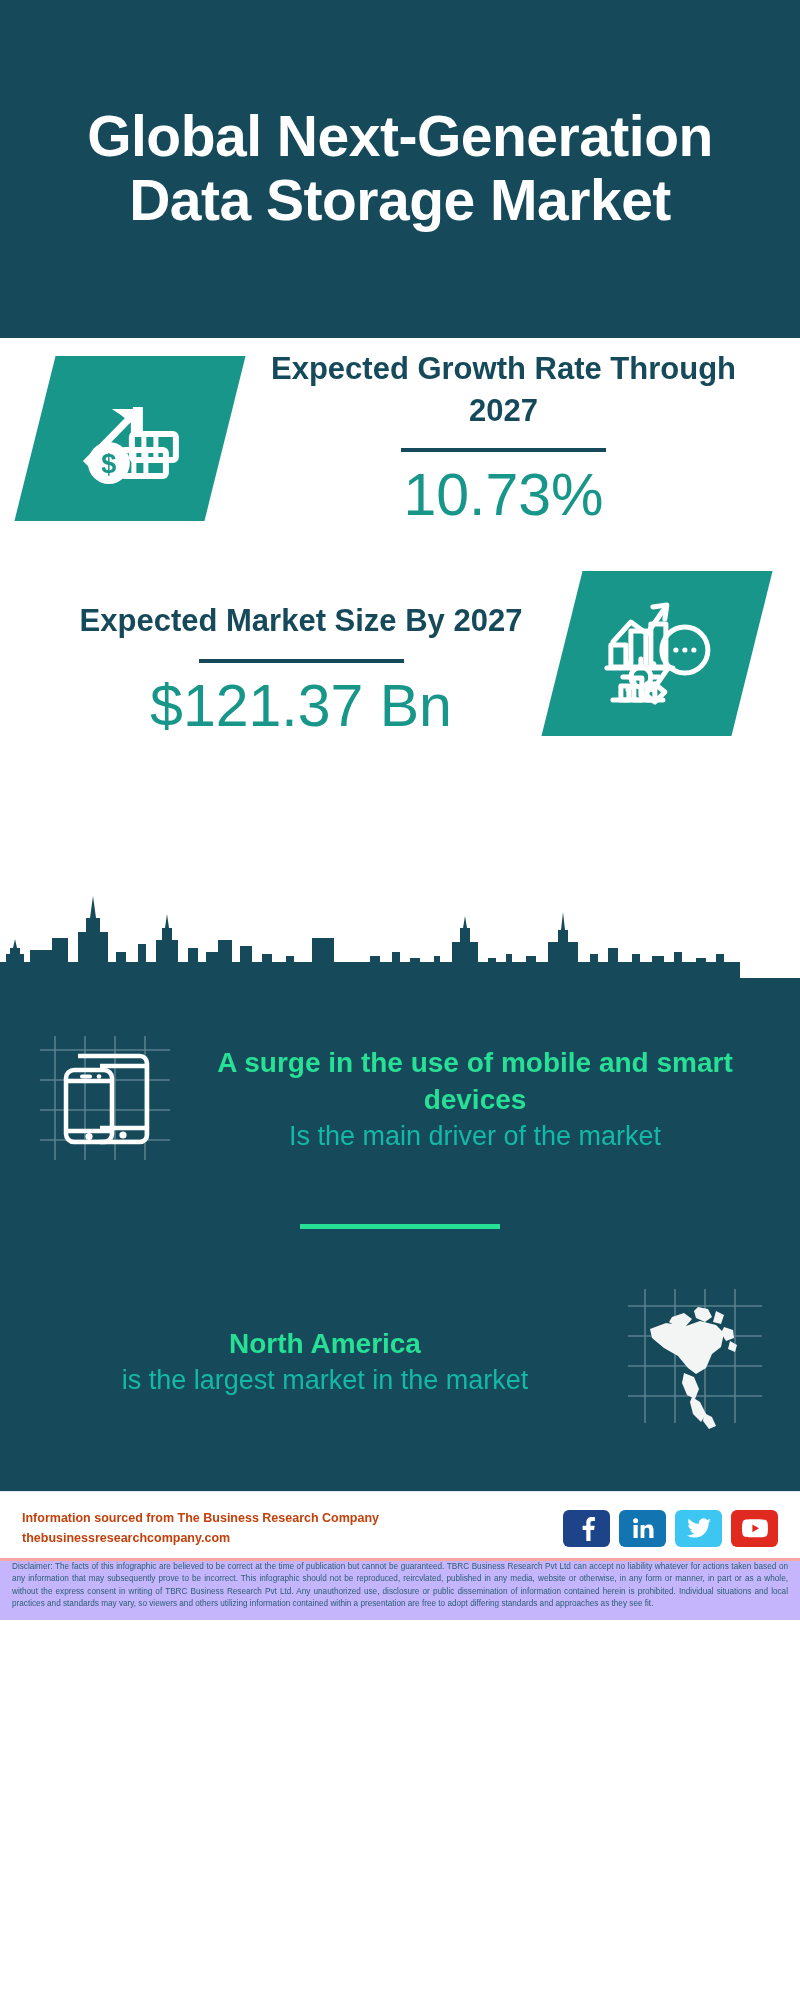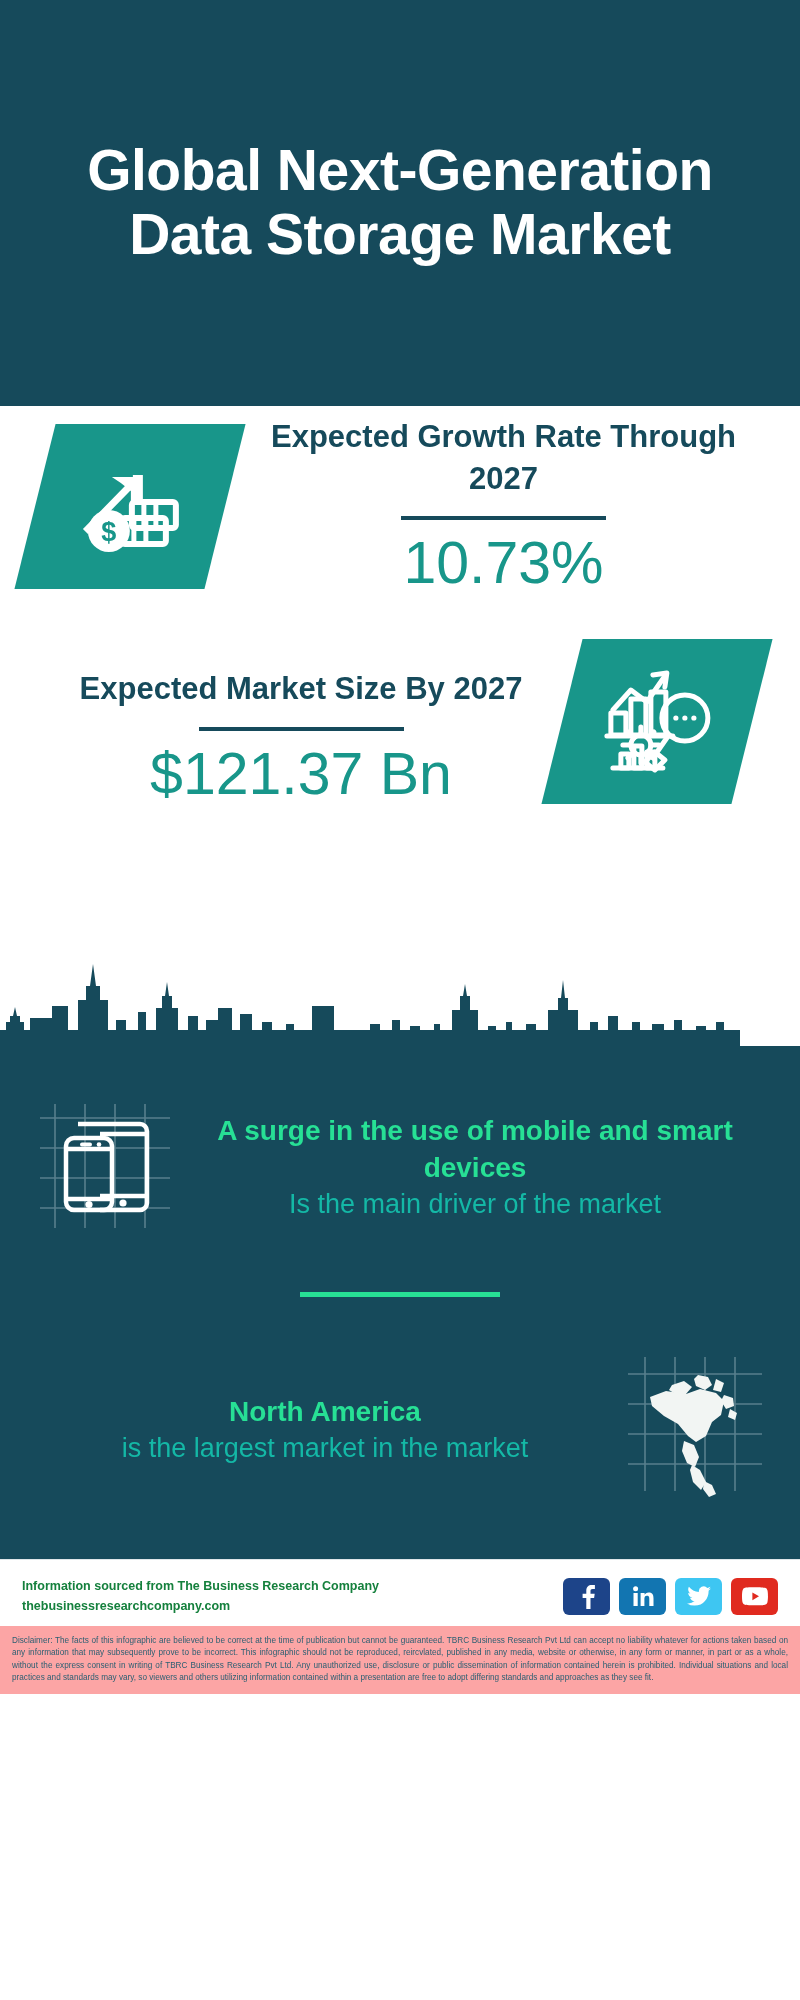--- a/index.html
+++ b/index.html
@@ -8,21 +8,21 @@
     font-family:"Liberation Sans", sans-serif;
     background:#ffffff;
     overflow:hidden;
     position:relative;
   }
   .page { width:800px; height:2000px; position:relative; }
 
   
   .header {
     background:#164a5b;
-    height:406px;
+    height:338px;
     display:flex;
     align-items:center;
     justify-content:center;
     padding:0 70px;
   }
   .header h1 {
     color:#ffffff;
     font-size:57px;
     font-weight:bold;
     line-height:1.12;
@@ -106,39 +106,39 @@
 
   
   .footer {
     background:#ffffff;
     padding:16px 22px 10px 22px;
     display:flex; align-items:center; justify-content:space-between;
     border-top:1px solid #dfe6e9;
   }
   .foot-text { line-height:1.6; }
   .foot-text div {
-    color:#15803d;
+    color:#c2410c;
     font-size:12.5px;
     font-weight:bold;
   }
   .socials { display:flex; gap:9px; align-items:center; }
   .sbtn {
     width:47px; height:37px; border-radius:6px;
     display:flex; align-items:center; justify-content:center;
   }
   .s-fb { background:#1d4489; }
   .s-li { background:#1275b1; }
   .s-tw { background:#3ec6f2; }
   .s-yt { background:#e02a1f; }
   .sbtn svg { display:block; }
 
   .disclaimer {
-    background:#fca5a5;
-    padding:8px 12px 10px 12px;
-    border-top:1px solid #fca5a5;
+    background:#c4b5fd;
+    padding:0 12px 10px 12px;
+    border-top:3px solid #fca5a5;
     color:#2b5f72;
     font-size:8.2px;
     line-height:1.5;
     text-align:justify;
   }
 </style>
 </head>
 <body>
 
 <div class="page">

